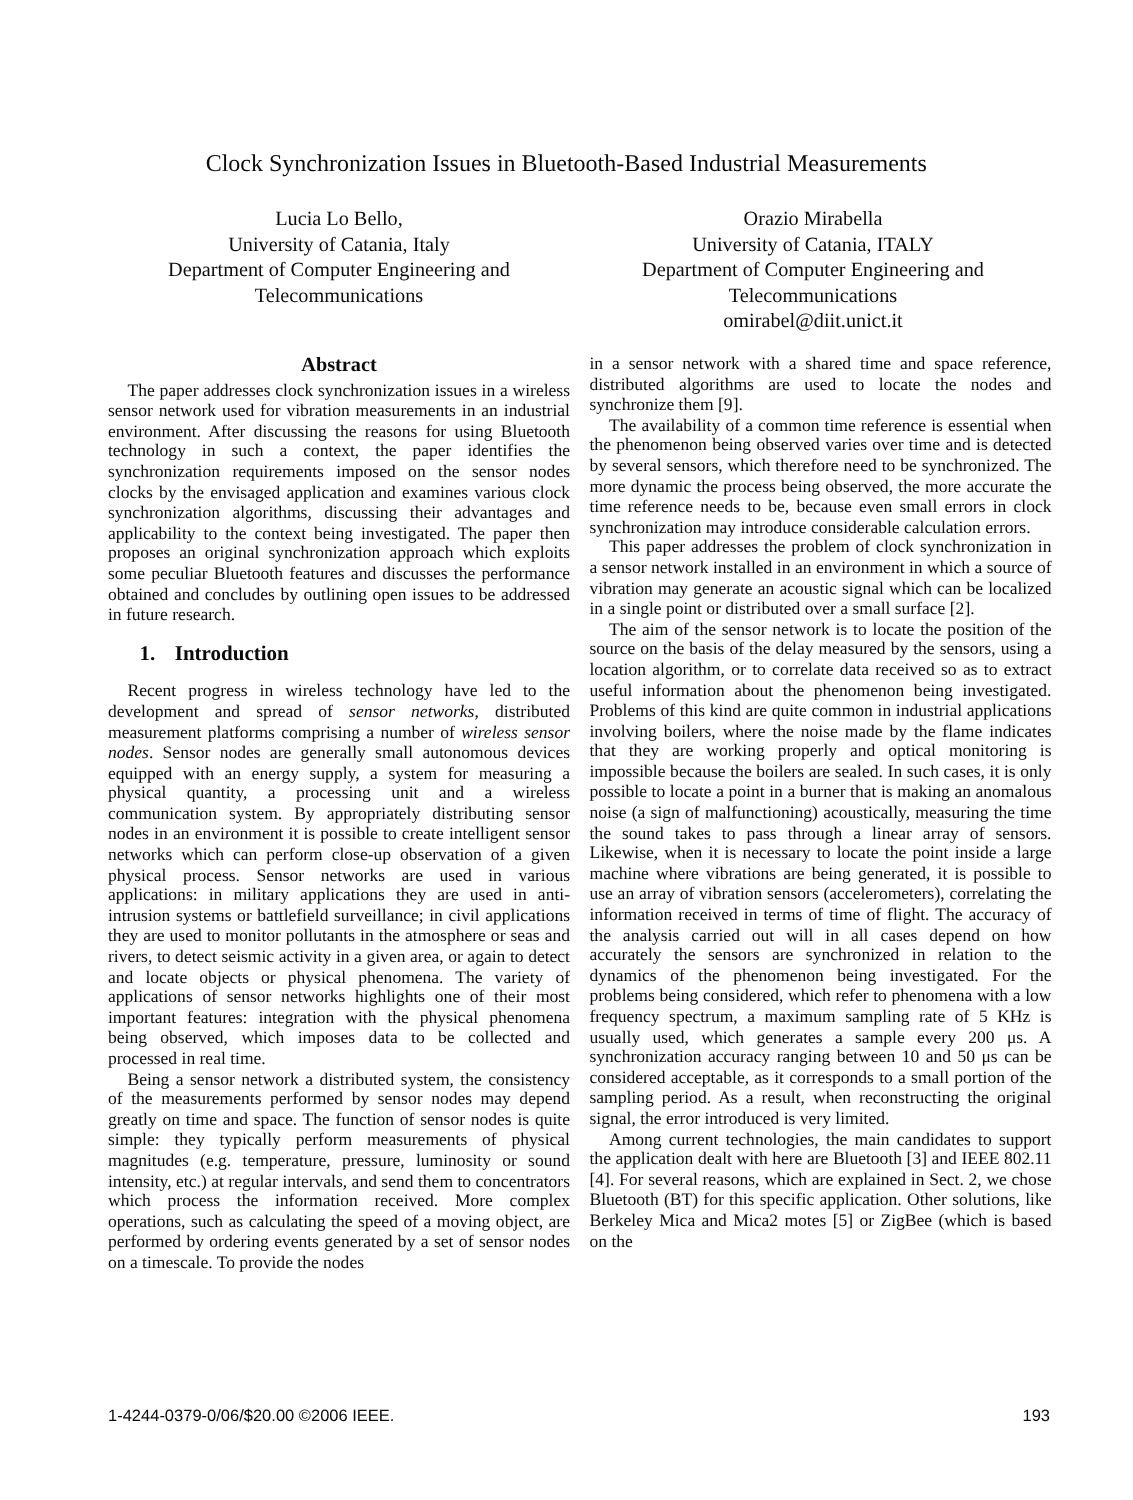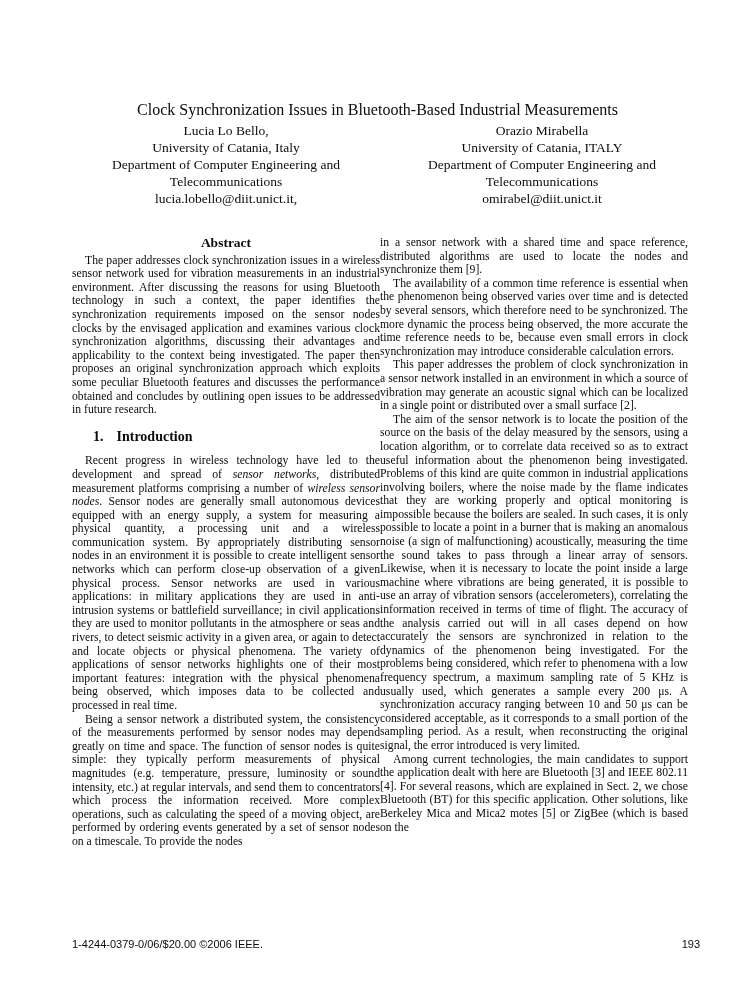--- a/index.html
+++ b/index.html
@@ -17,34 +17,34 @@
     position: absolute;
     top: 100px; left: 40px; right: 40px;
     text-align: center;
     font-weight: normal;
     font-size: 16px;
     line-height: 19px;
   }
 
   .authors-row {
     position: absolute;
-    top: 122px; left: 72px; width: 629px;
+    top: 137px; left: 72px; width: 629px;
     display: flex; gap: 8px;
   }
   .author-block {
     width: 308px;
     text-align: center;
     font-size: 13.5px;
     line-height: 17px;
   }
 
   .columns {
     position: absolute;
     top: 236px; left: 72px; width: 629px;
-    display: flex; 
+    display: flex; gap: 13px;
   }
   .col {
     width: 308px;
     font-size: 11.7px;
     line-height: 13.6px;
     text-align: justify;
   }
   .col p { margin: 0; text-indent: 13px; }
   .col p.no-indent { text-indent: 0; }
 
@@ -82,21 +82,20 @@
 <div class="page">
 
   <div class="paper-title">Clock Synchronization Issues in Bluetooth-Based Industrial Measurements</div>
 
   <div class="authors-row">
     <div class="author-block">
       <div>Lucia Lo Bello,</div>
       <div>University of Catania, Italy</div>
       <div>Department of Computer Engineering and</div>
       <div>Telecommunications</div>
-      <div>lucia.lobello@diit.unict.it,</div>
     </div>
     <div class="author-block">
       <div>Orazio Mirabella</div>
       <div>University of Catania, ITALY</div>
       <div>Department of Computer Engineering and</div>
       <div>Telecommunications</div>
       <div>omirabel@diit.unict.it</div>
     </div>
   </div>
 

